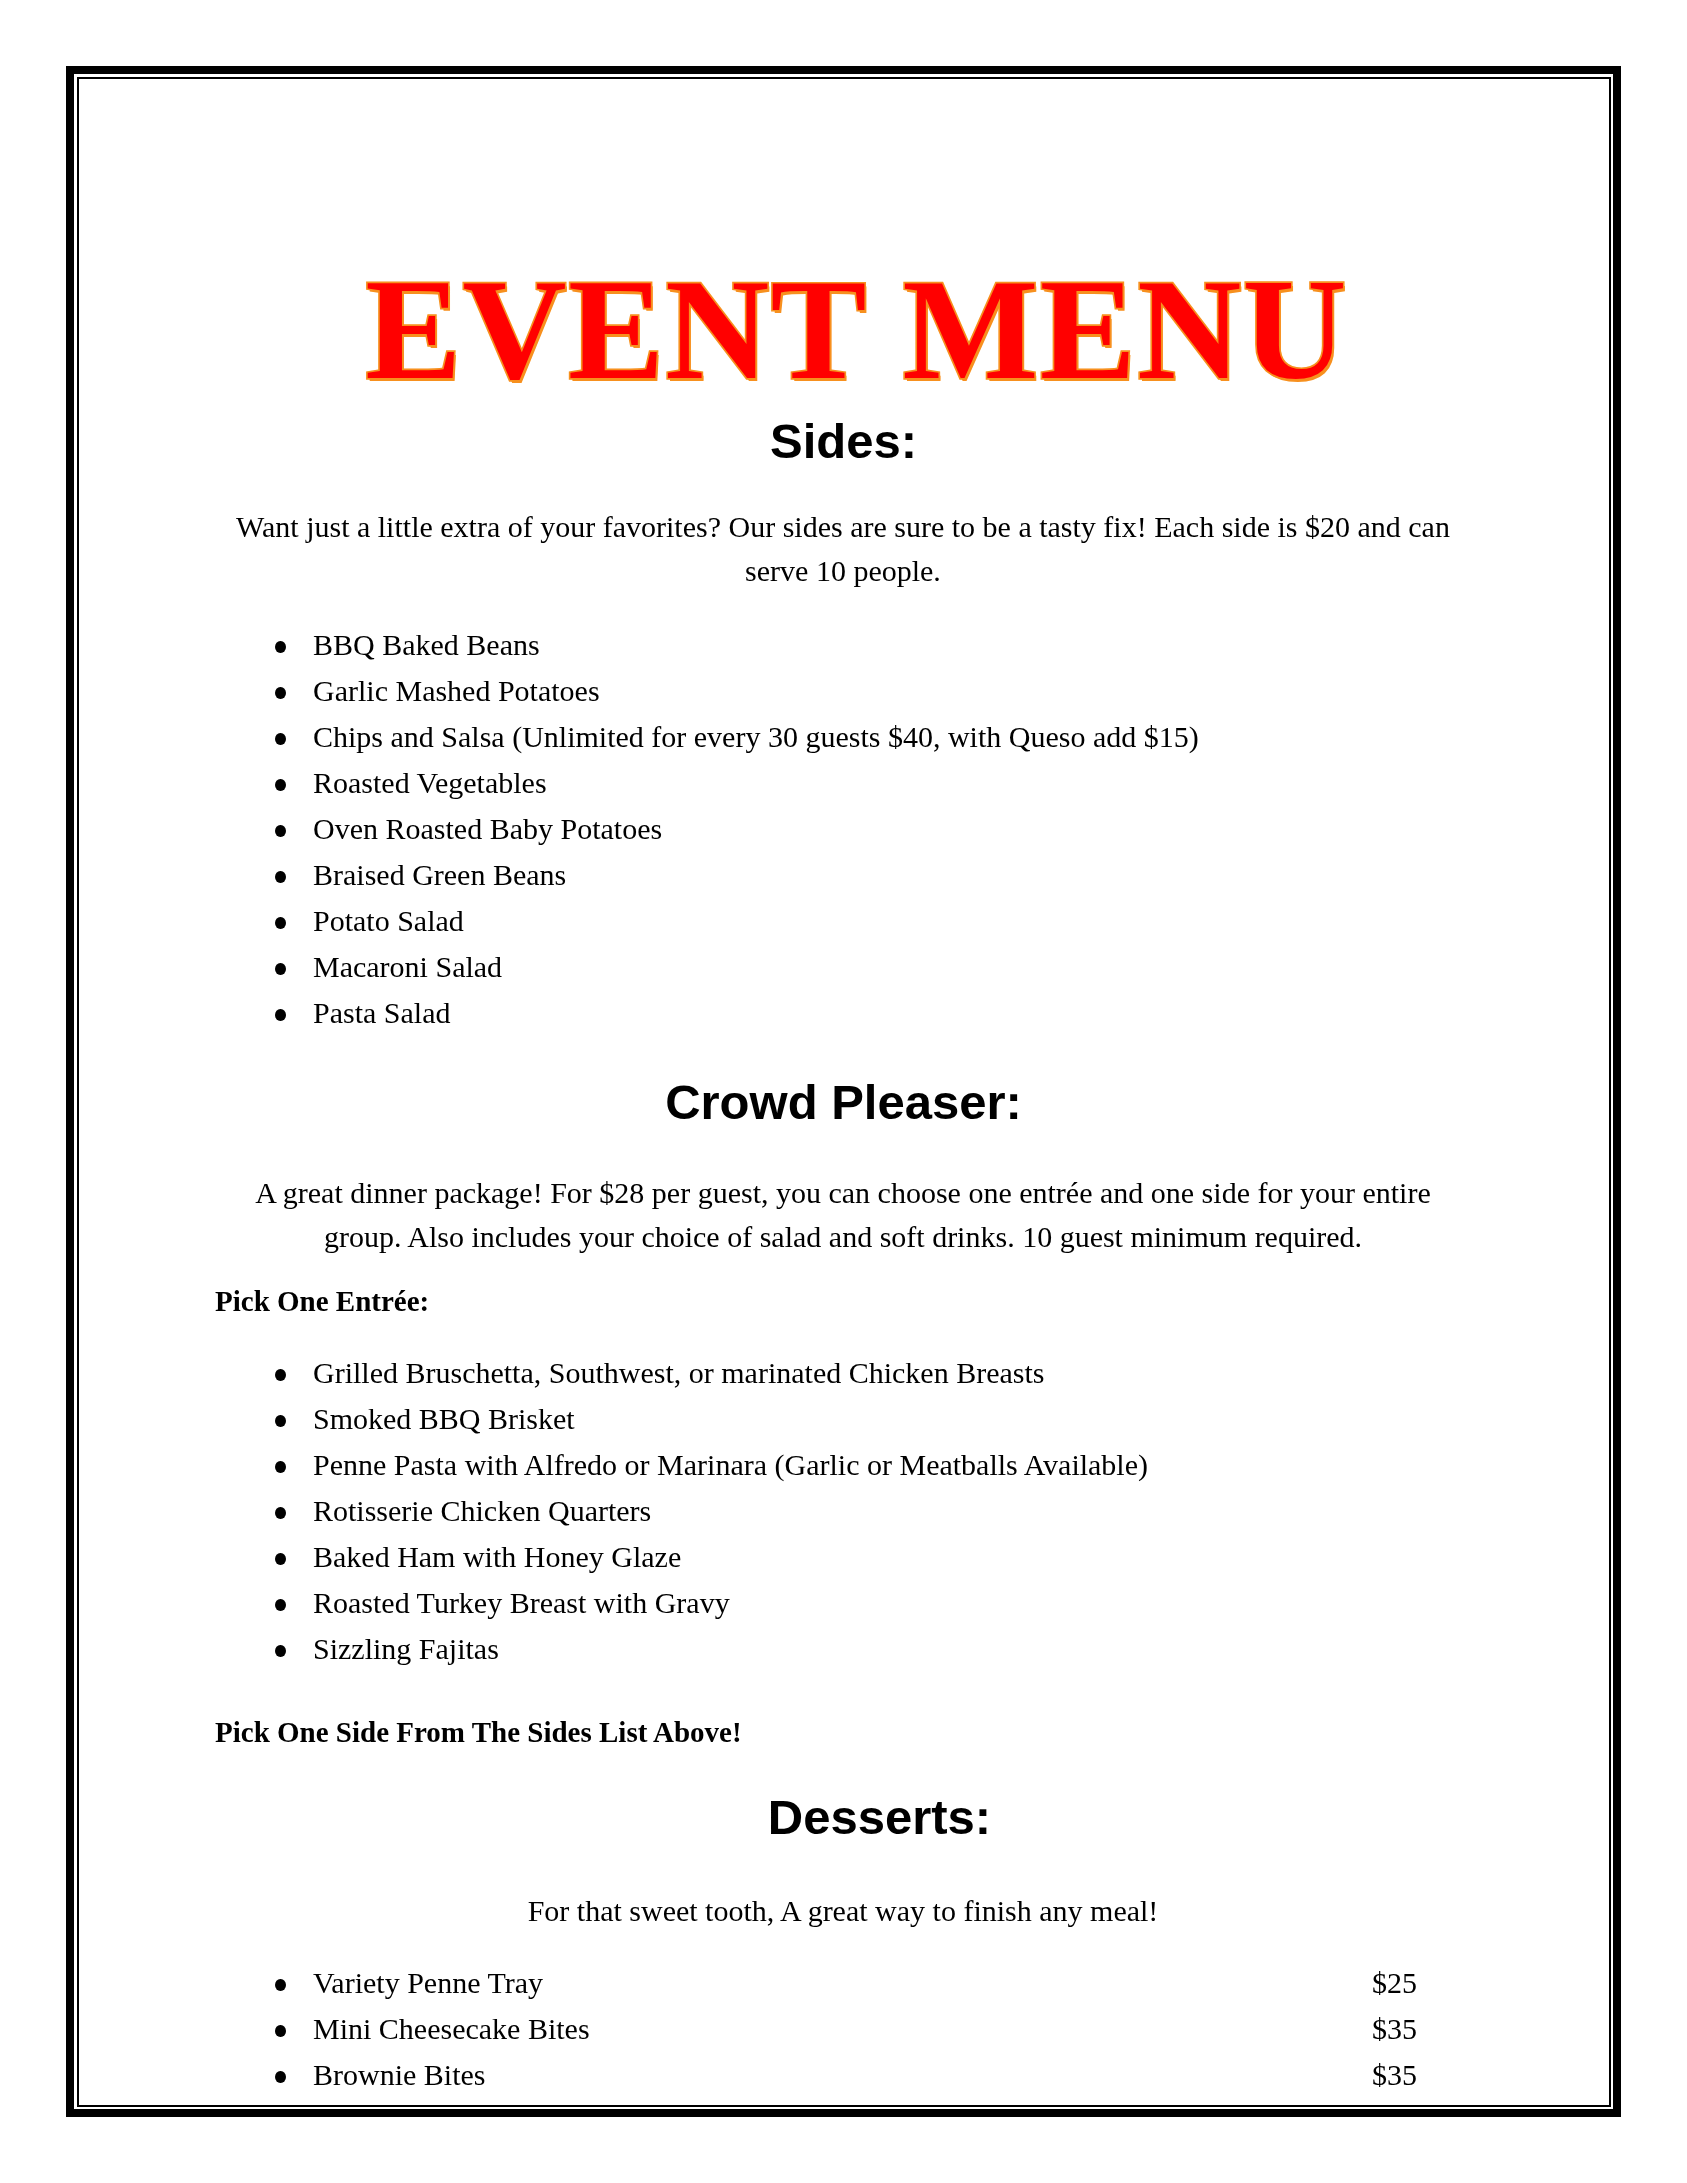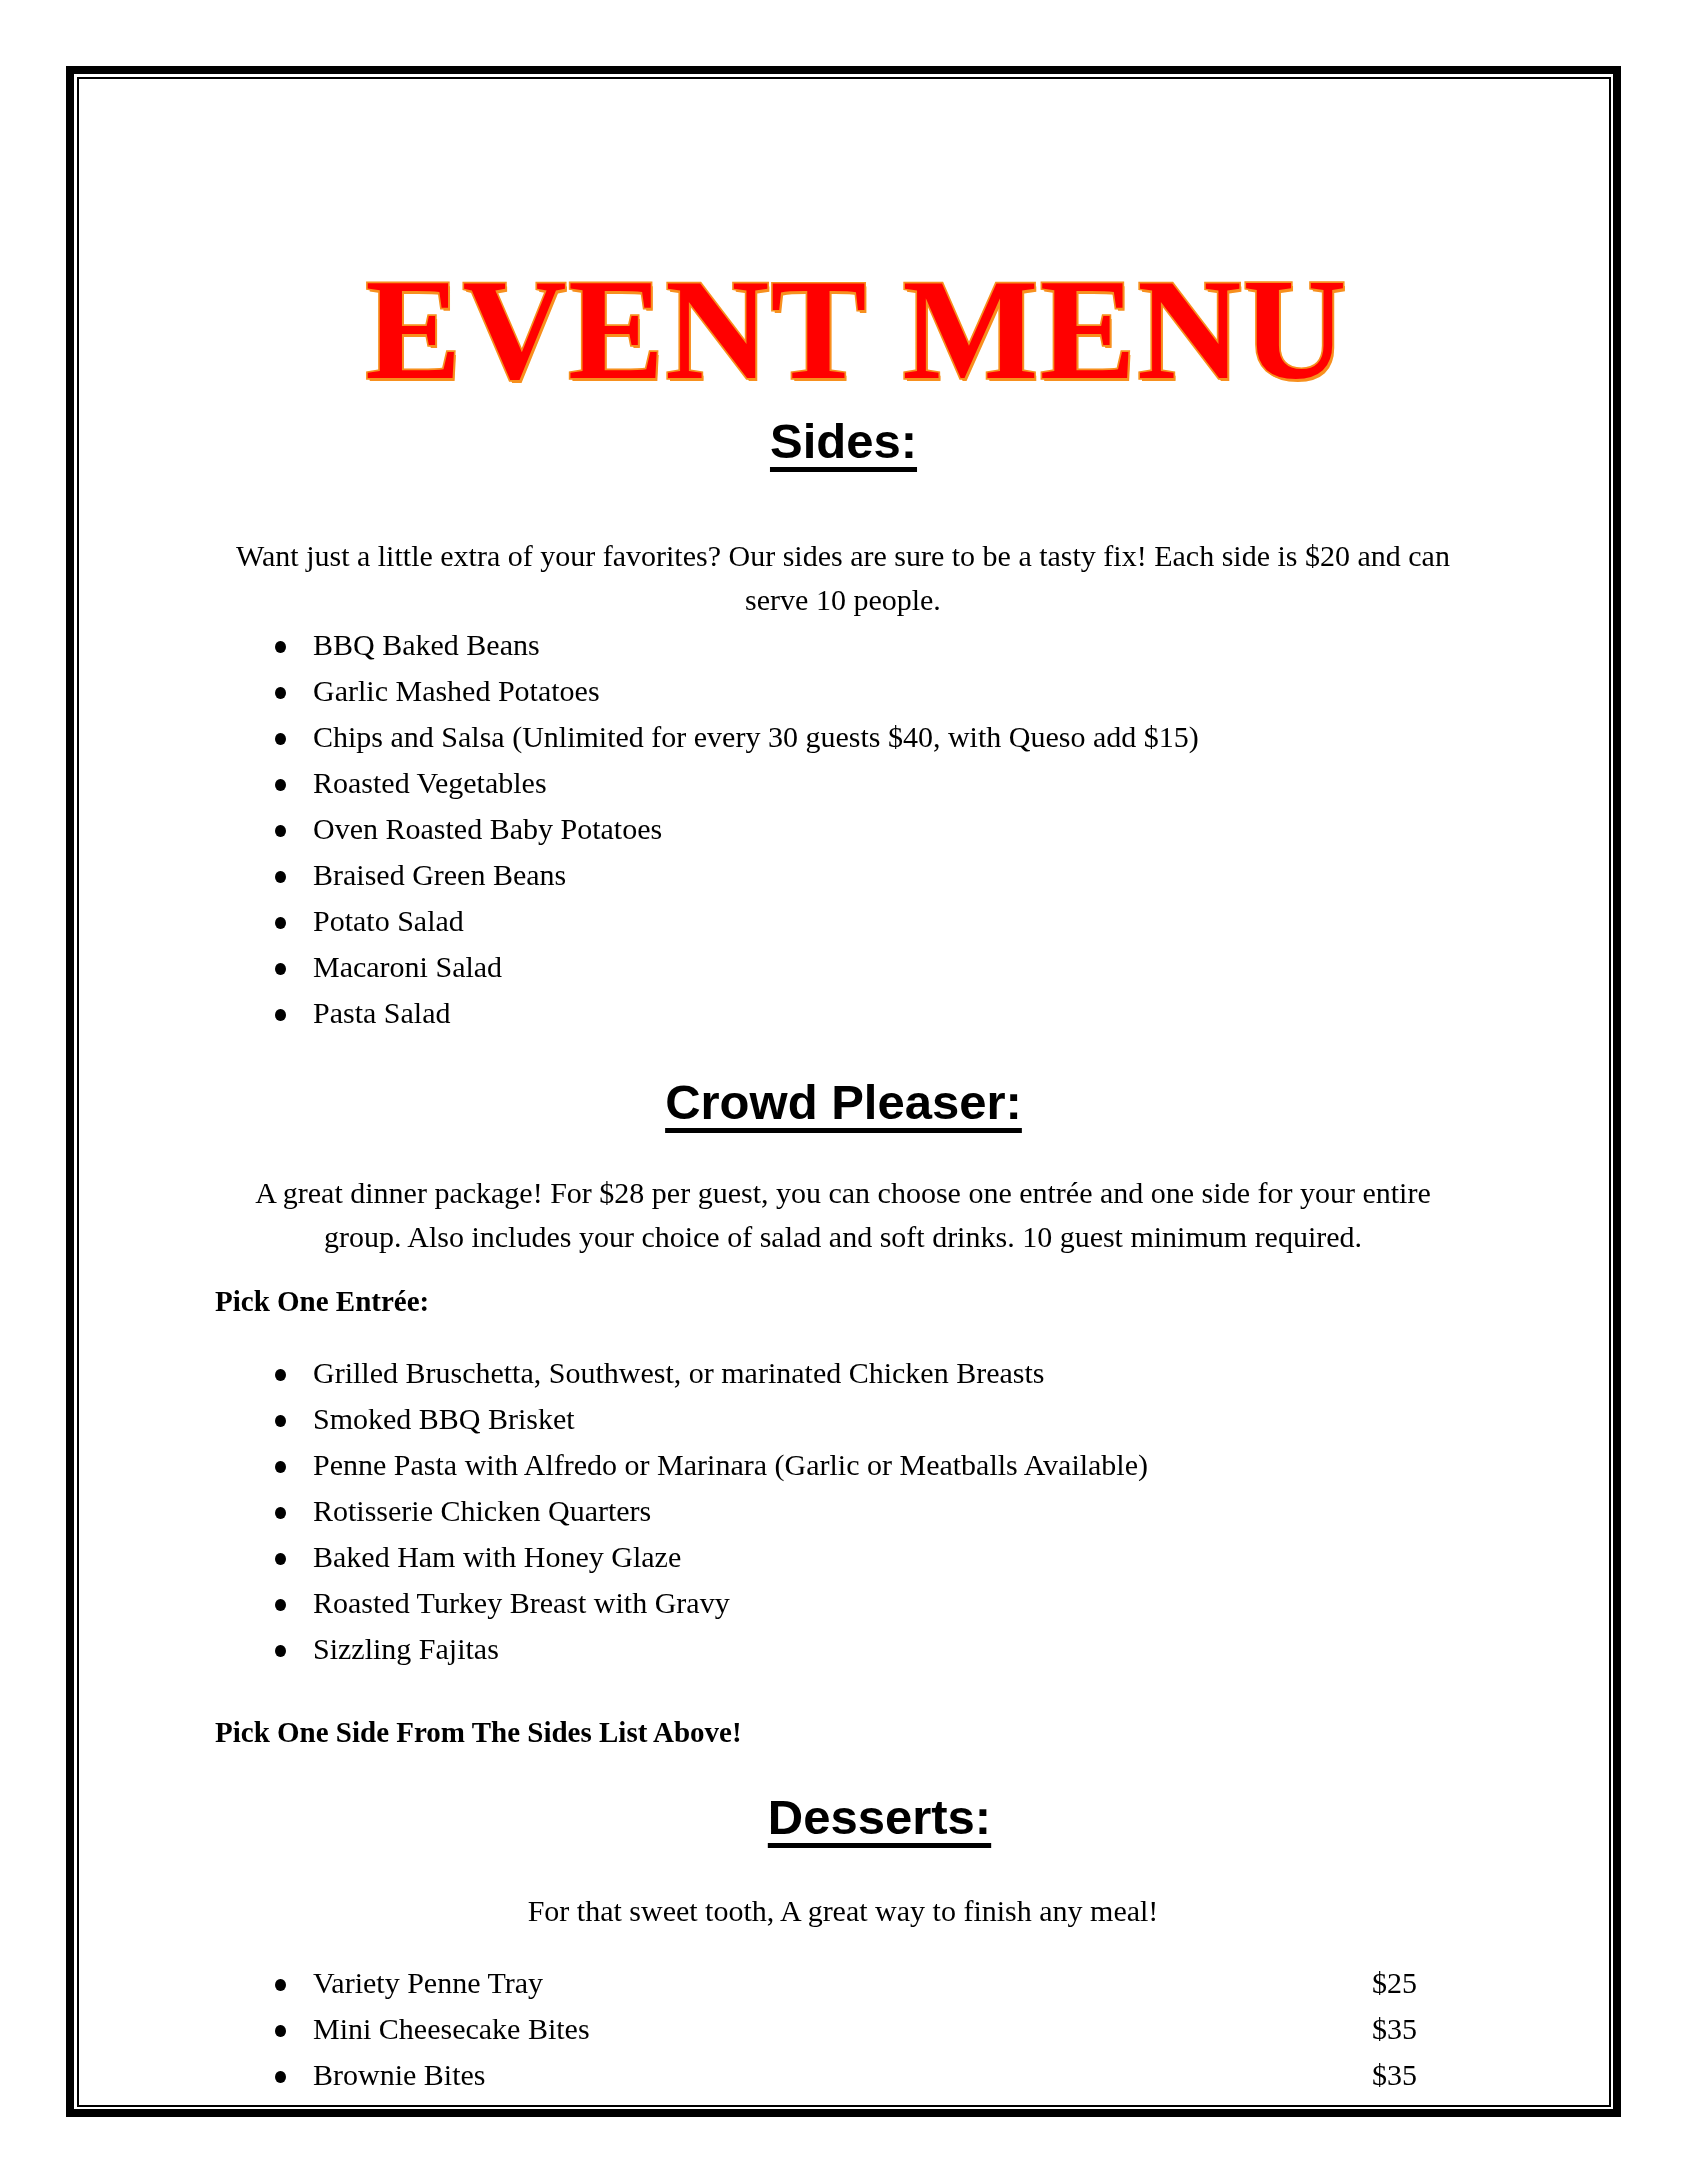--- a/index.html
+++ b/index.html
@@ -16,21 +16,21 @@
       position: absolute; left: 0; width: 1687px; top: 245px; text-align: center;
       font-family: "Liberation Serif", serif; font-weight: bold; font-size: 144px; line-height: 1;
       color: #ff0000; letter-spacing: 1.3px;
       -webkit-text-stroke: 3.3px #f7901e; paint-order: stroke fill;
       text-shadow: 2px 2.6px 0 #f7901e;
     }
     .section-heading {
       position: absolute; left: 0; width: 1687px; text-align: center;
       font-family: "Liberation Sans", sans-serif; font-weight: bold; font-size: 49px; line-height: 1;
     }
-    .section-heading span { text-decoration: underline; text-decoration-thickness: 5.3px; text-underline-offset: 9.3px; text-align: right; }
+    .section-heading span { text-decoration-thickness: 5.3px; text-underline-offset: 9.3px; text-align: right; }
     .para {
       position: absolute; left: 218px; width: 1250px; text-align: center;
       font-size: 30px; line-height: 44px;
     }
     .subhead {
       position: absolute; left: 215px; font-weight: bold; font-size: 29px; line-height: 1;
     }
     ul.menu-list { position: absolute; left: 0; margin: 0; padding: 0; list-style: none; }
     ul.menu-list li { position: relative; height: 46px; font-size: 30px; line-height: 46px; white-space: nowrap; }
     .bullet { position: absolute; left: 275px; top: 18.5px; width: 10.6px; height: 12px; border-radius: 50%; background: #000; }
@@ -41,21 +41,21 @@
 <body>
 
 <div class="frame-outer"></div>
 <div class="frame-inner"></div>
 
 <h1 class="title" style="margin:13px;">EVENT MENU</h1>
 
 <div class="section-heading" style="top:417px;">
   <span>Sides:</span>
 </div>
-<div class="para" style="top:534px;">Want just a little extra of your favorites?  Our sides are sure to be a tasty fix! Each side is $20 and can serve 10 people.</div>
+<div class="para" style="top:505px;">Want just a little extra of your favorites?  Our sides are sure to be a tasty fix! Each side is $20 and can serve 10 people.</div>
 <ul class="menu-list" style="top:622px;">
   <li>
       <span class="bullet"></span>
       <span class="item-label">BBQ Baked Beans</span>
     </li>
   <li>
       <span class="bullet"></span>
       <span class="item-label">Garlic Mashed Potatoes</span>
     </li>
   <li>

